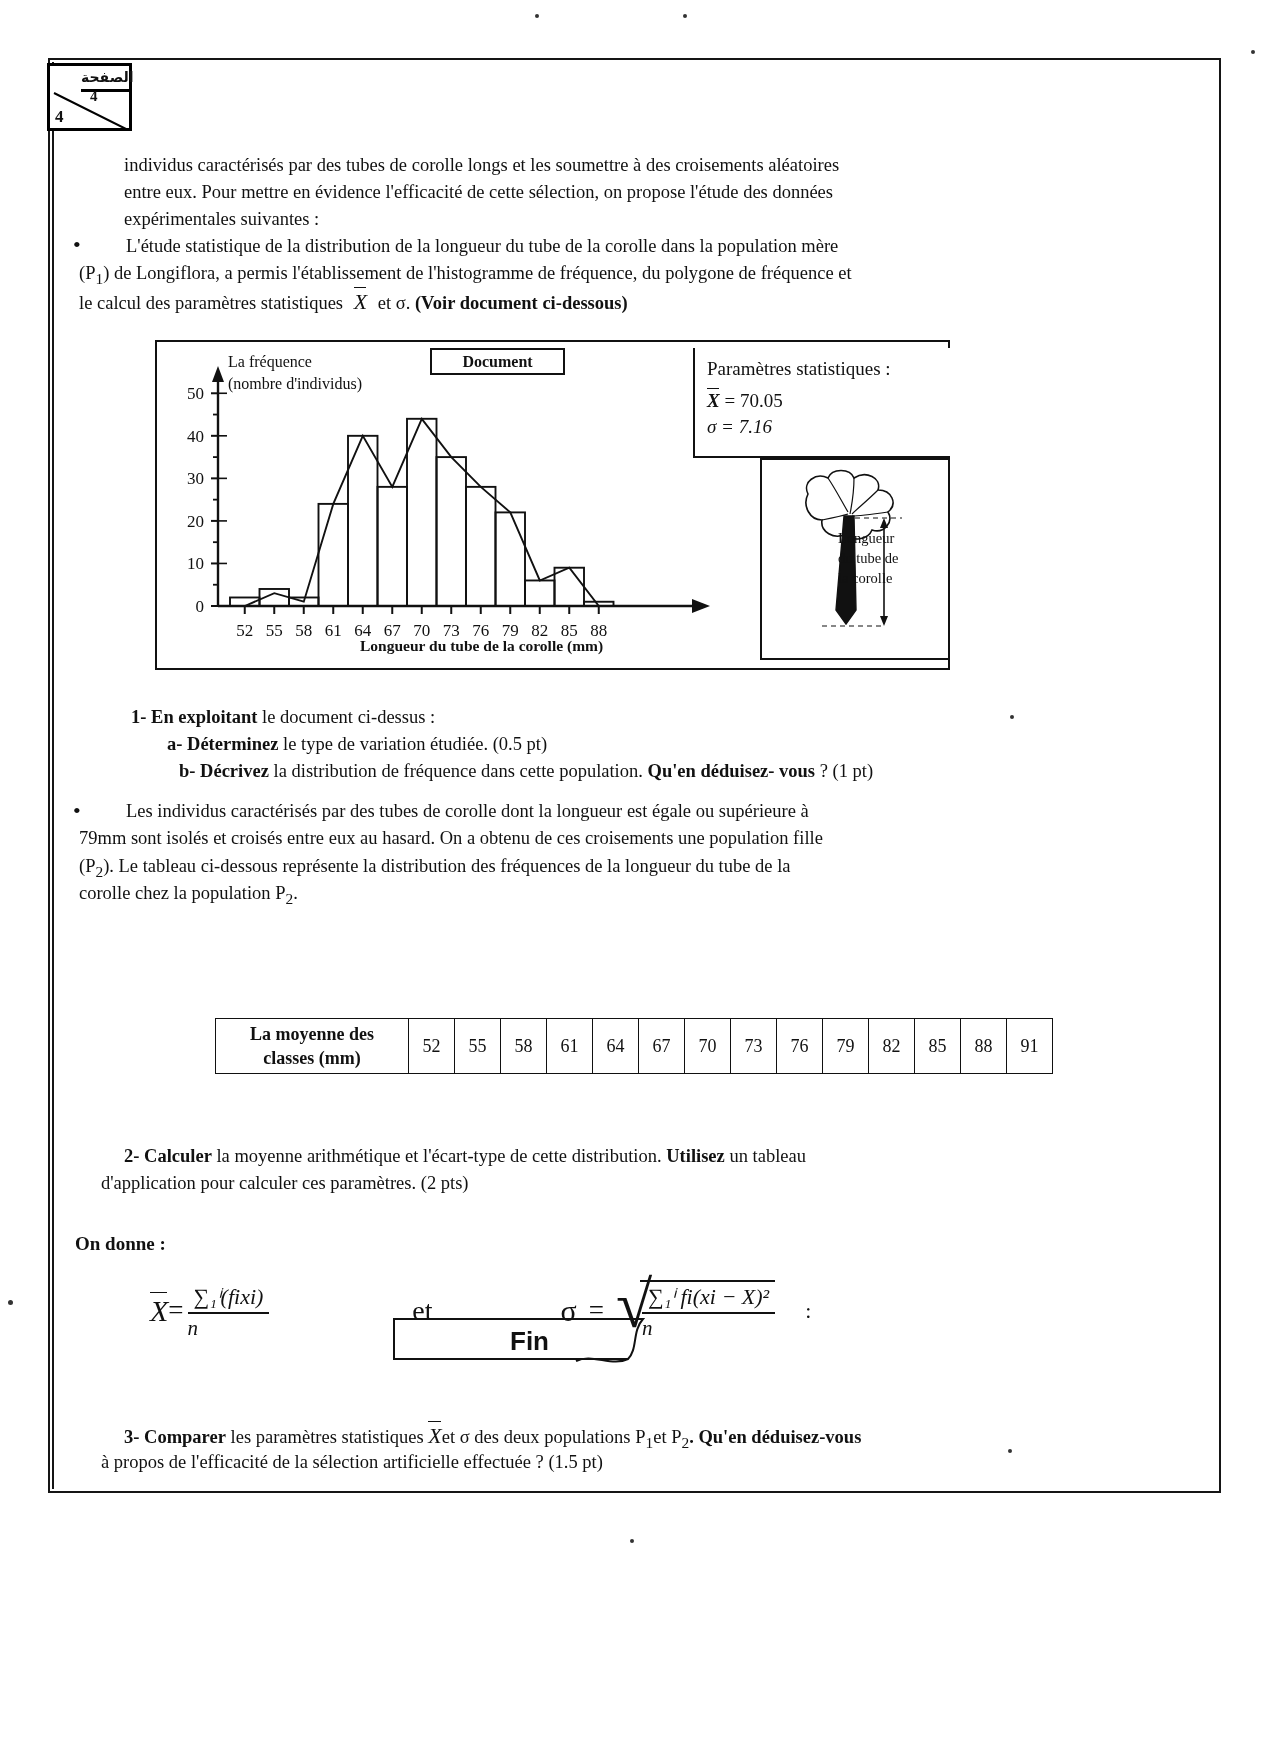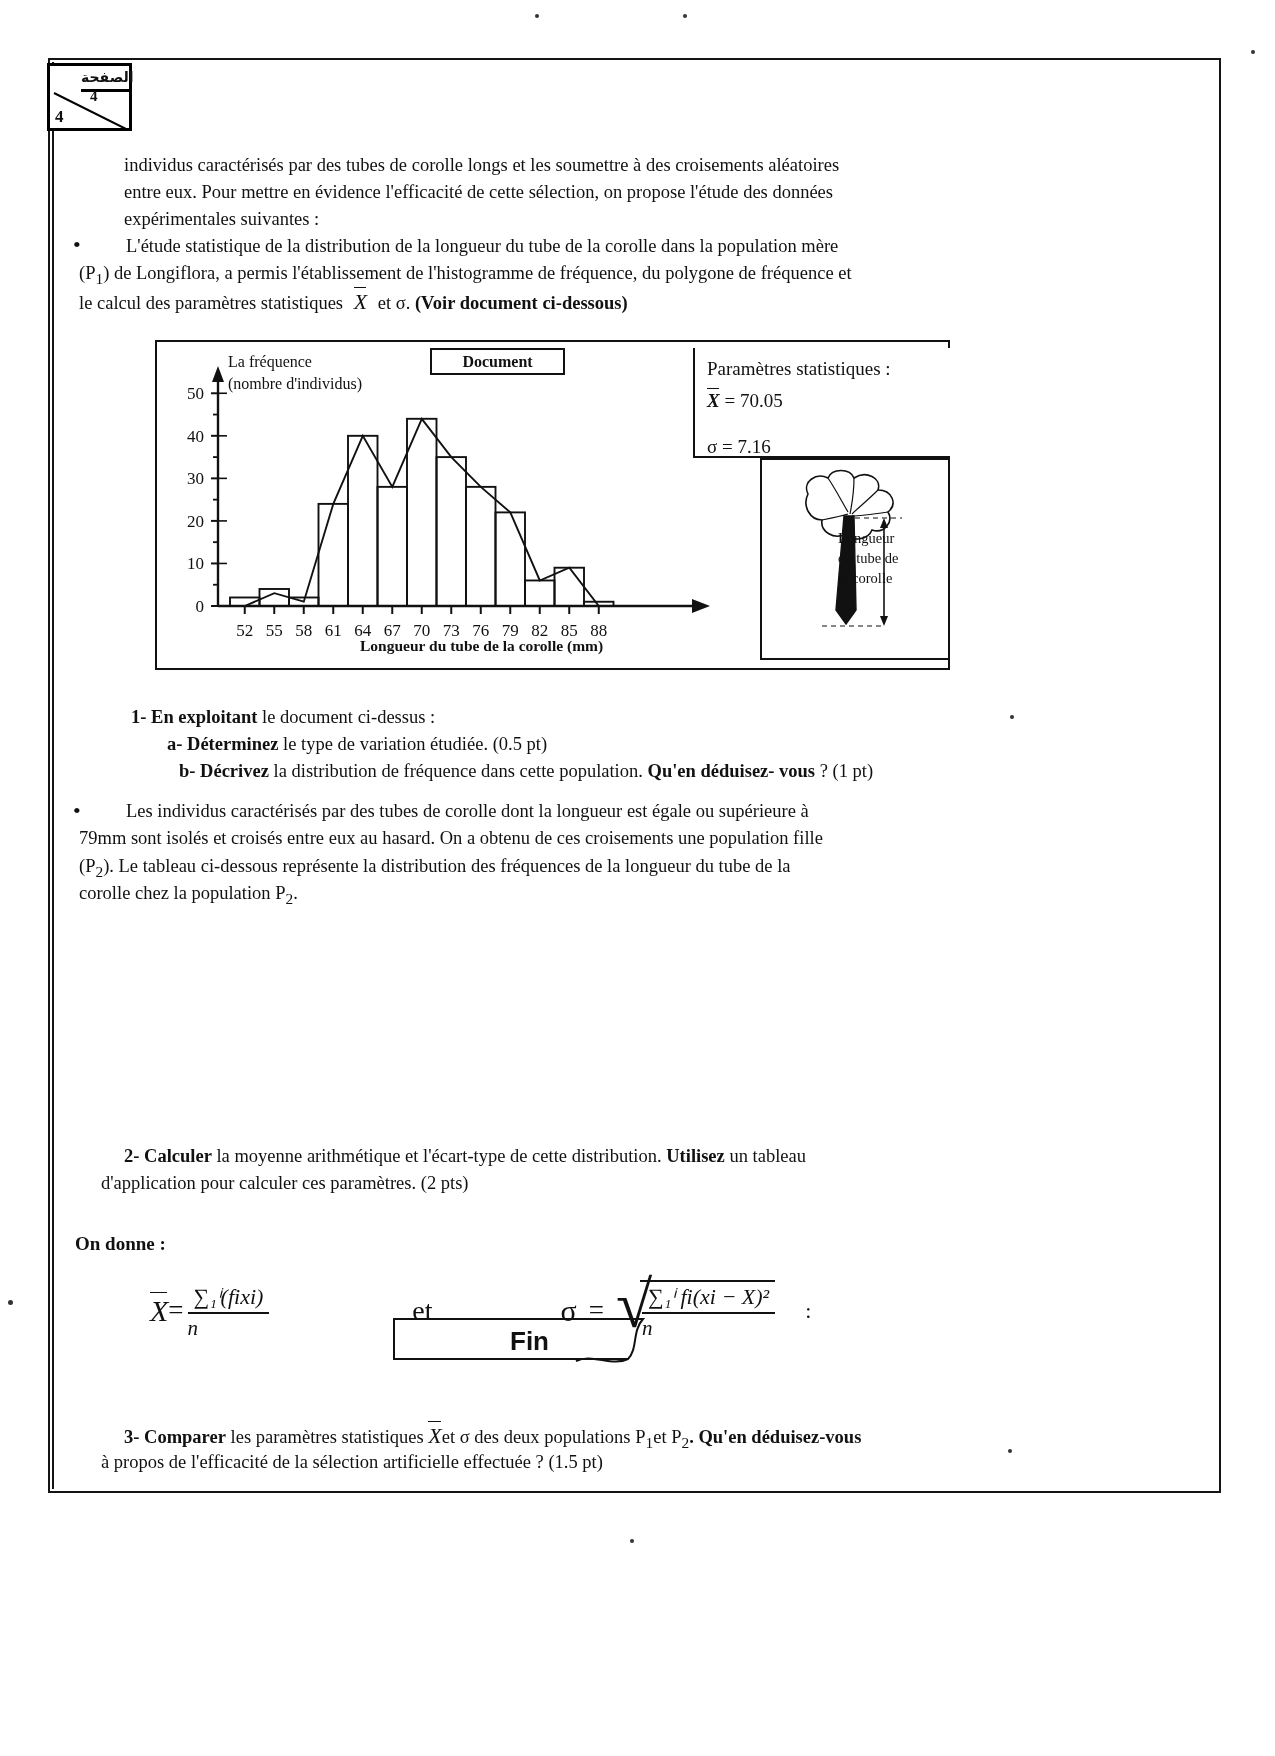--- a/index.html
+++ b/index.html
@@ -154,21 +154,21 @@
     box-sizing: border-box;
     background: #fff;
   }
   #stats-box .line {
     position: absolute;
     left: 12px;
     font-size: 19px;
   }
   #stats-title { top: 10px; }
   #stats-mean  { top: 42px; font-size: 23px; }
-  #stats-sigma { top: 88px; font-size: 22px; }
+  #stats-sigma { top: 68px; font-size: 22px; font-style: italic; }
   .ovl { position: relative; }
   .ovl::after {
     content: "";
     position: absolute;
     left: 0; right: 1px; top: -2px;
     border-top: 1.6px solid #111;
   }
 
   
   #flower-box {
@@ -461,20 +461,41 @@
 <div class="para" style="left:79px; top:825px; width:950px;">79mm sont isolés et croisés entre eux au hasard. On a obtenu de ces croisements une population  fille</div>
 <div class="para" style="left:79px; top:853px; width:950px;">
   <span>(P</span><sub>2</sub><span>). Le tableau ci-dessous représente la distribution des fréquences de la longueur du tube de la</span>
 </div>
 <div class="para" style="left:79px; top:880px; width:950px;">
   <span>corolle chez la population P</span><sub>2</sub><span>.</span>
 </div>
 
 <table id="data-table">
   <tbody>
+      <tr>
+    <td class="rowhead">
+      <div>La moyenne des</div>
+      <div>classes (mm)</div>
+    </td>
+
+  <td class="cell">52</td>
+        <td class="cell">55</td>
+        <td class="cell">58</td>
+        <td class="cell">61</td>
+        <td class="cell">64</td>
+        <td class="cell">67</td>
+        <td class="cell">70</td>
+        <td class="cell">73</td>
+        <td class="cell">76</td>
+        <td class="cell">79</td>
+        <td class="cell">82</td>
+        <td class="cell">85</td>
+        <td class="cell">88</td>
+        <td class="cell">91</td>
+      </tr>
 </tbody>
   </table>
 
 <div class="q" style="left:124px; top:1143px;">
   <b>2-</b>
   <b>Calculer</b>
   <span>la moyenne arithmétique et l'écart-type de cette distribution.</span>
   <b>Utilisez</b>
   <span>un tableau</span>
 </div>

